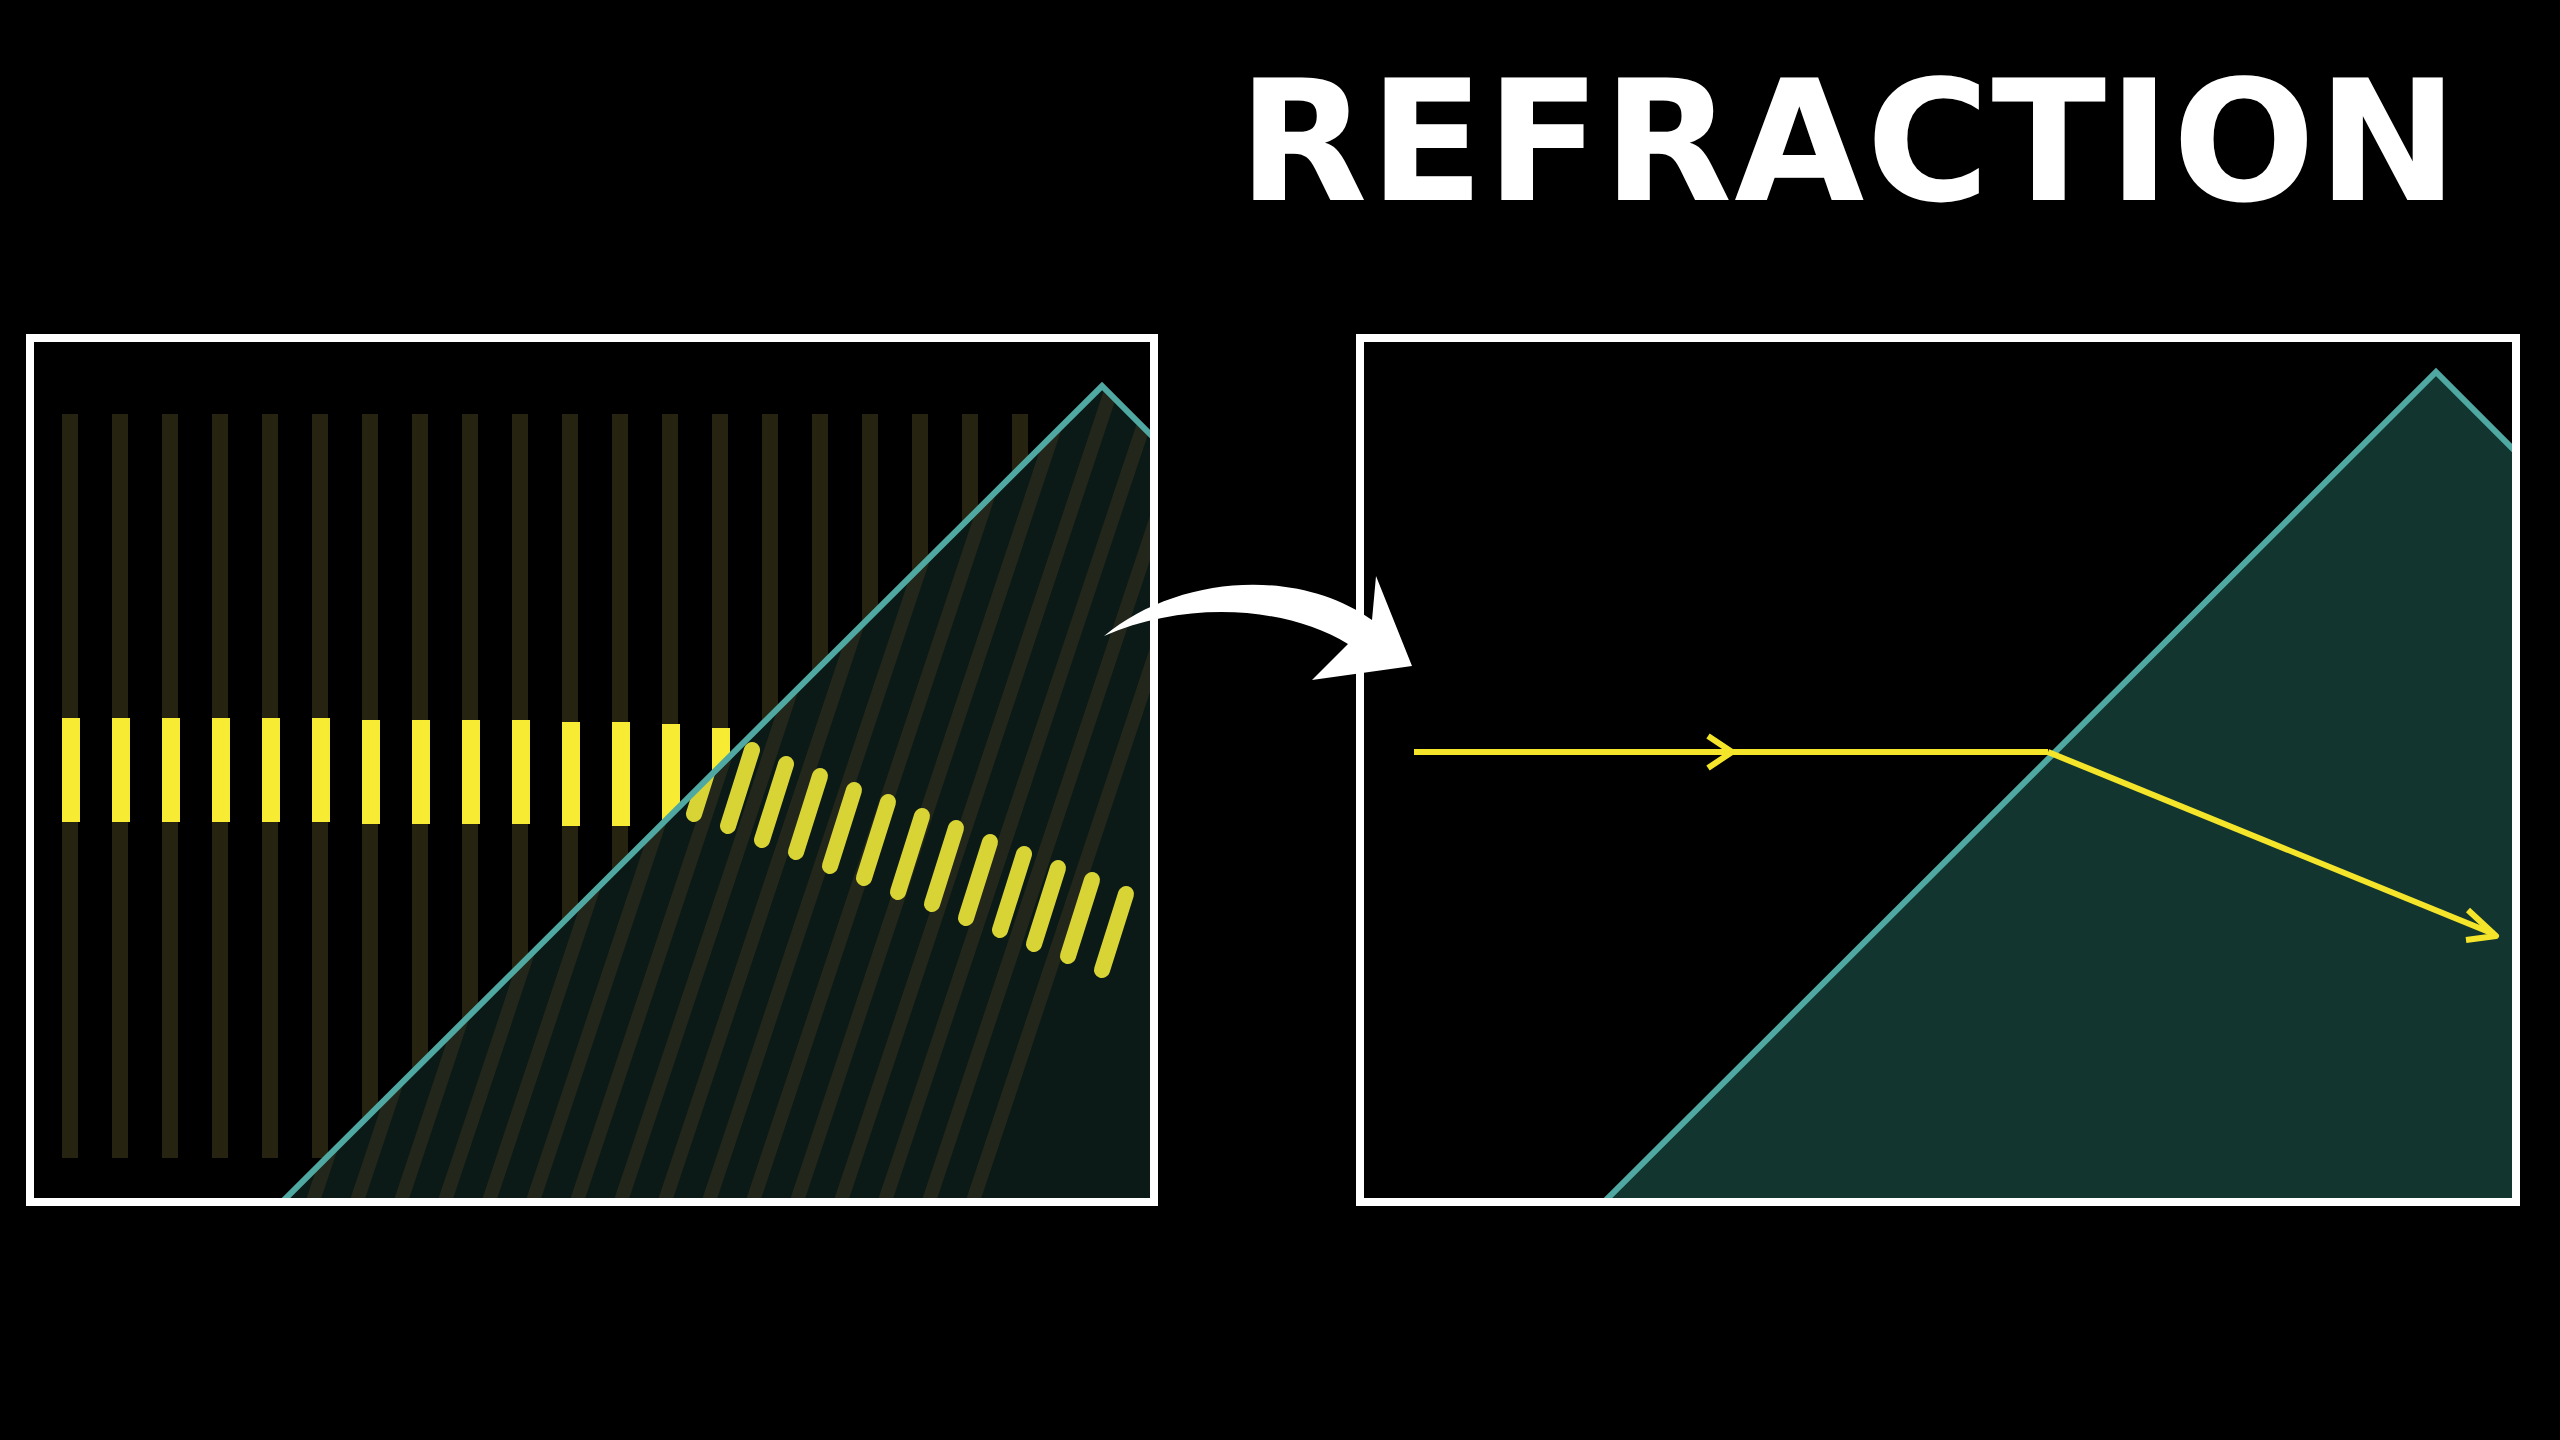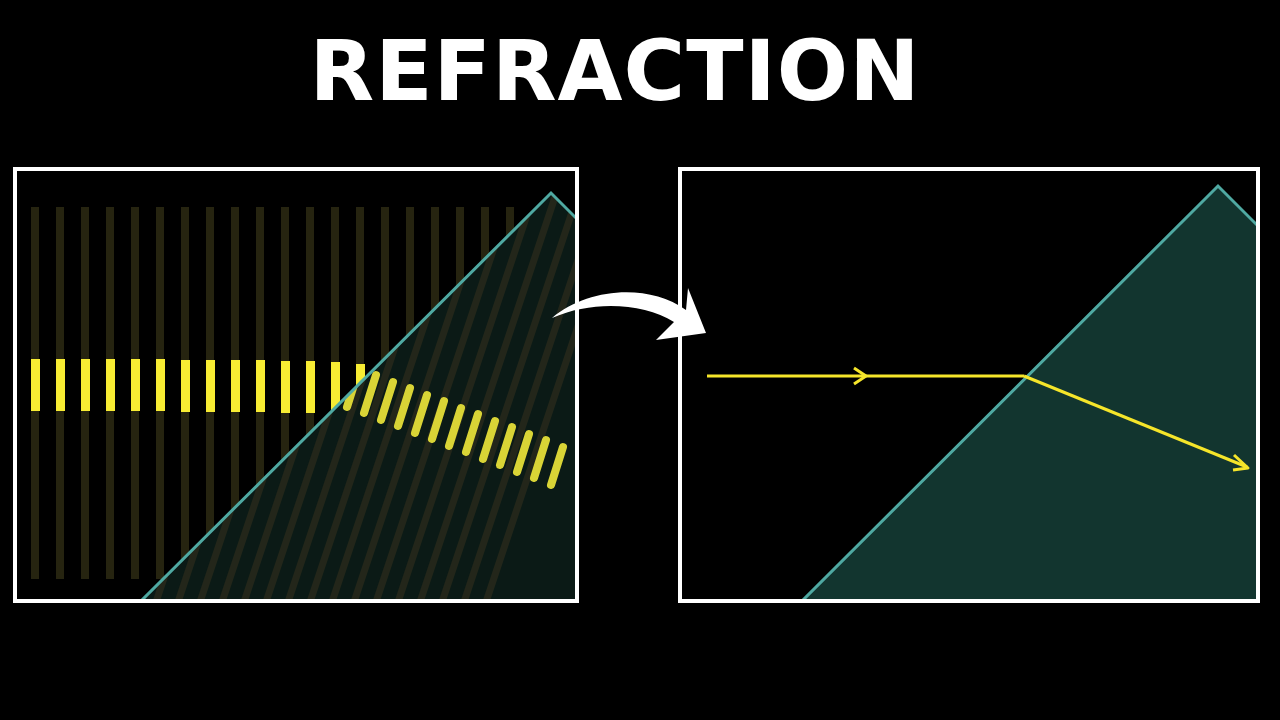--- a/index.html
+++ b/index.html
@@ -1,17 +1,17 @@
 <!DOCTYPE html>
 <html><head>
 <meta charset="utf-8">
 <style>
   html,body{margin:0;padding:0;background:#000;}
   body{width:1280px;height:720px;position:relative;overflow:hidden;font-family:"DejaVu Sans",sans-serif;}
-  .title{position:absolute;left:0;width:1230px;top:22px;text-align:center;color:#fff;font-family:"DejaVu Sans",sans-serif;font-weight:900;font-size:84px;letter-spacing:1px;transform:scaleY(1.0);}
+  .title{position:absolute;left:0;width:1230px;top:22px;text-align:right;color:#fff;font-family:"DejaVu Sans",sans-serif;font-weight:900;font-size:84px;letter-spacing:1px;transform:scaleY(1.0);}
   .panel{position:absolute;border:4px solid #fff;box-sizing:border-box;overflow:hidden;background:#000;}
   #left{left:13px;top:167px;width:566px;height:436px;}
   #right{left:678px;top:167px;width:582px;height:436px;}
   svg{display:block;}
   .arrow{position:absolute;left:548px;top:278px;width:165px;height:70px;}
 </style>
 </head>
 <body>
 
 <div class="title">REFRACTION</div>

